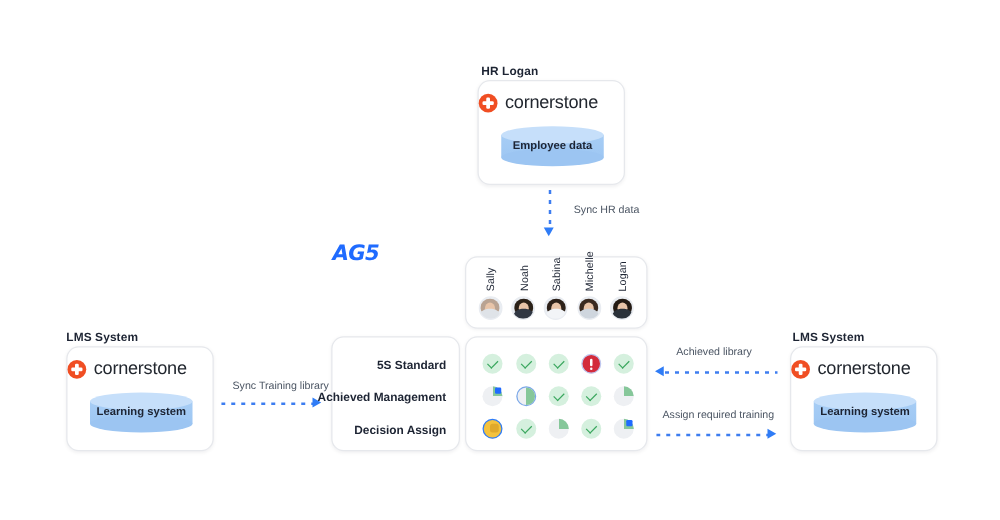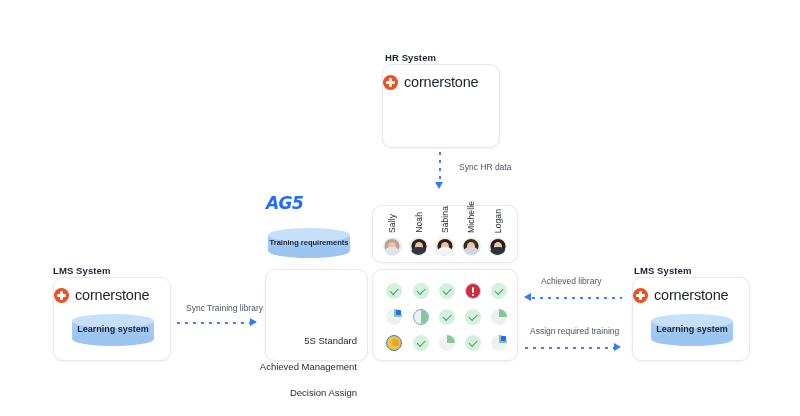--- a/index.html
+++ b/index.html
@@ -94,22 +94,22 @@
   .pav .hair { position:absolute; left:50%; top:1px; transform:translateX(-50%);
                width:15px; height:13px; border-radius:50% 50% 40% 40%; }
   .pav .face { position:absolute; left:50%; top:4px; transform:translateX(-50%);
                width:8px; height:9px; border-radius:50%; background:#e8c4a8; }
   .pav .body { position:absolute; left:50%; bottom:0; transform:translateX(-50%);
                width:17px; height:8px; border-radius:7px 7px 0 0; }
 
   .row-labels { position: absolute; }
   .rlabel {
     position: absolute; right: 10px;
-    font-size: 9.5px; font-weight: normal; color: #1d2433;
-    white-space: nowrap;  margin-top: 48px;
+    font-size: 9.5px; font-weight: bold; color: #1d2433;
+    white-space: nowrap; 
   }
 
   .cells { position: absolute; }
   .cell { position: absolute; width: 16px; height: 16px; }
 
   .ic { width: 16px; height: 16px; border-radius: 50%; position: relative; display:block; }
   .ic-done { background: #d5f0de; }
   .ic-done::after {
     content:""; position:absolute; left:4px; top:5px;
     width:7px; height:3.5px;
@@ -151,25 +151,31 @@
   .arw-d { border-left: 4.5px solid transparent; border-right: 4.5px solid transparent; border-top: 7px solid #2f7cf6; }
   .conn-label {
     position: absolute; font-size: 8.5px; color: #4b5563; white-space: nowrap;
   }
 </style>
 </head>
 <body>
 
 <div id="canvas">
 
-  <div class="sys-label" style="left:385px; top:52px;">HR System</div>
+  <div class="sys-label" style="left:385px; top:52px;">HR Logan</div>
   <div class="card" style="left:382px; top:64px; width:118px; height:84px;">
     <div class="cs-logo" style="margin-top:9px;">
       <span class="cs-mark"></span>
       <span class="cs-word">cornerstone</span>
+    </div>
+    <div class="cyl" style="left:18px; top:36px; width:82px; height:32px;">
+      <div class="body"></div>
+      <div class="top"></div>
+      <div class="bot"></div>
+      <div class="lbl">Employee data</div>
     </div>
   </div>
 
   <div class="dots-v" style="left:439px; top:152px; height:32px;"></div>
   <div class="arw arw-d" style="left:435px; top:182px;"></div>
   <div class="conn-label" style="left:459px; top:162px;">Sync HR data</div>
 
   <div class="sys-label" style="left:53px; top:265px;">LMS System</div>
   <div class="card" style="left:53px; top:277px; width:118px; height:84px;">
     <div class="cs-logo" style="margin-top:9px;">
@@ -183,26 +189,20 @@
       <div class="lbl">Learning system</div>
     </div>
   </div>
 
   <div class="conn-label" style="left:186px; top:303px;">Sync Training library</div>
   <div class="dots-h" style="left:177px; top:322px; width:74px;"></div>
   <div class="arw arw-r" style="left:250px; top:318px;"></div>
 
   <div class="ag5" style="left:266px; top:193px;font-style:italic;">AG5</div>
 
-  <div class="cyl small" style="left:268px; top:228px; width:82px; height:30px;">
-    <div class="body"></div>
-    <div class="top"></div>
-    <div class="bot"></div>
-    <div class="lbl">Training requirements</div>
-  </div>
 
   <div class="card row-labels" style="left:265px; top:269px; width:103px; height:92px;">
     <div class="rlabel" style="top:17px;">5S Standard</div>
     <div class="rlabel" style="top:43px;">Achieved Management</div>
     <div class="rlabel" style="top:69px;">Decision Assign</div>
   </div>
 
   <div class="card" style="left:372px; top:205px; width:146px; height:58px;">
     <div class="avatar-head" style="left:0; top:0; right:0; bottom:0;">
       <div class="person">

